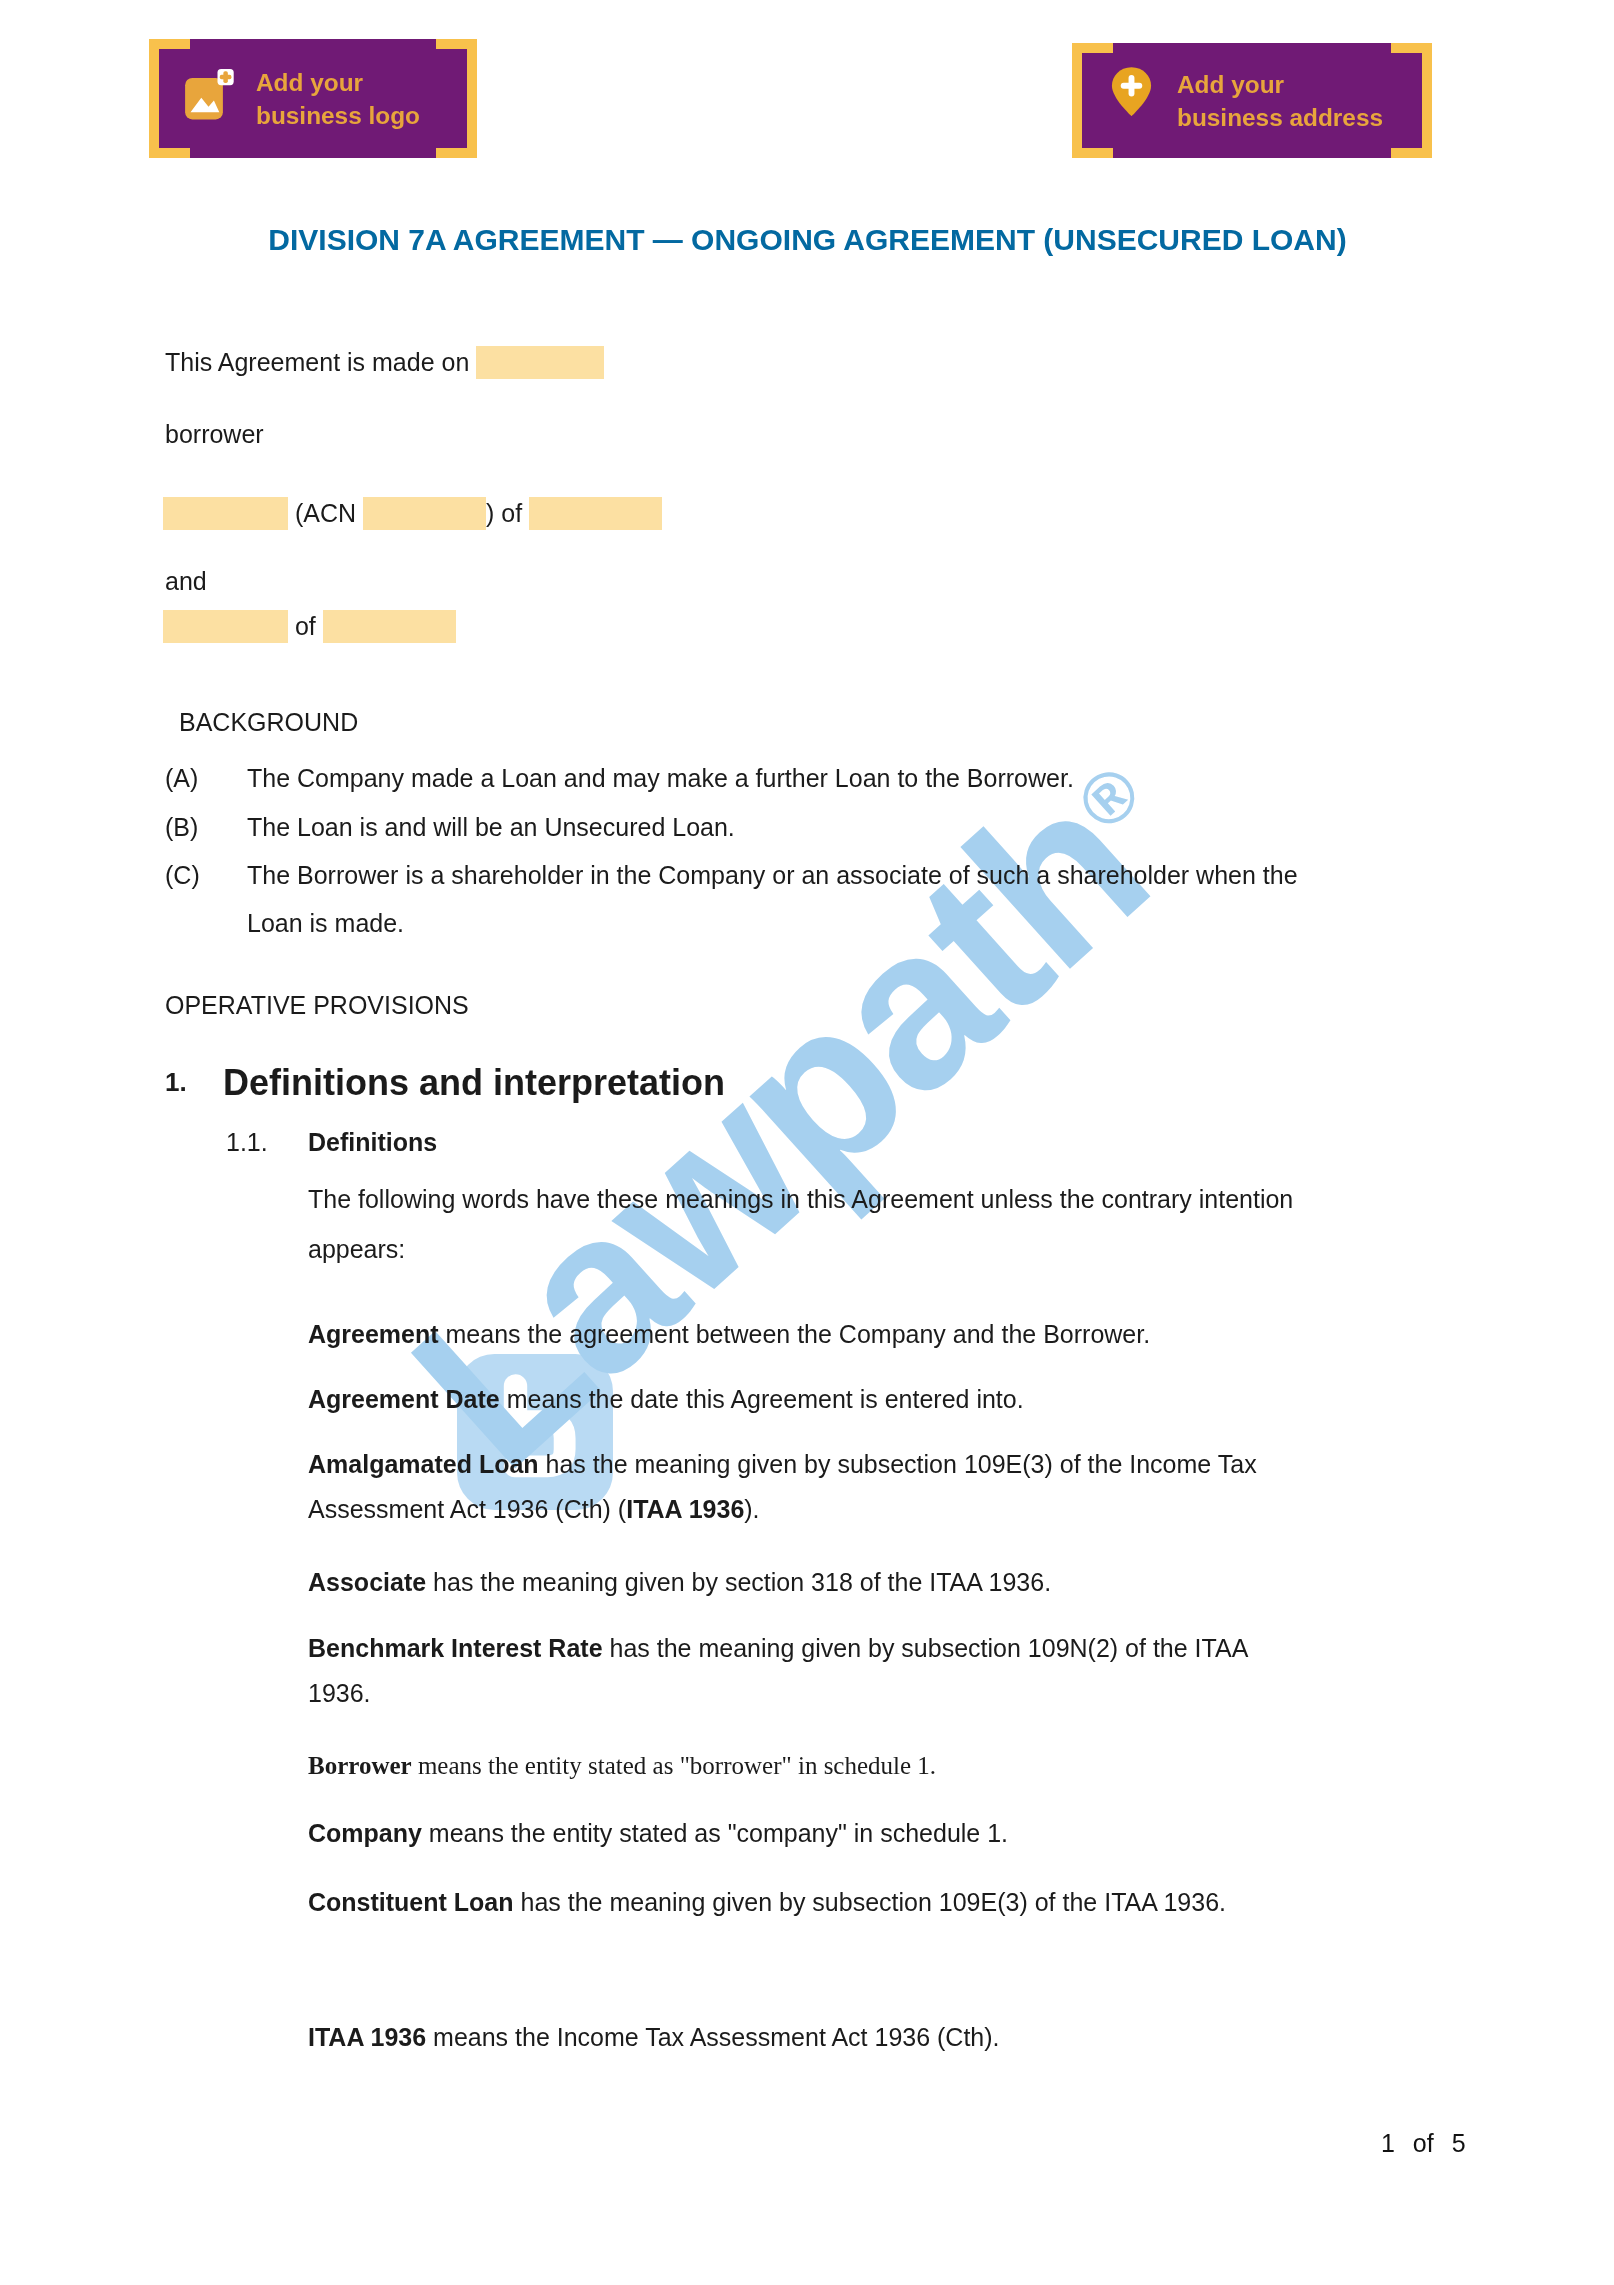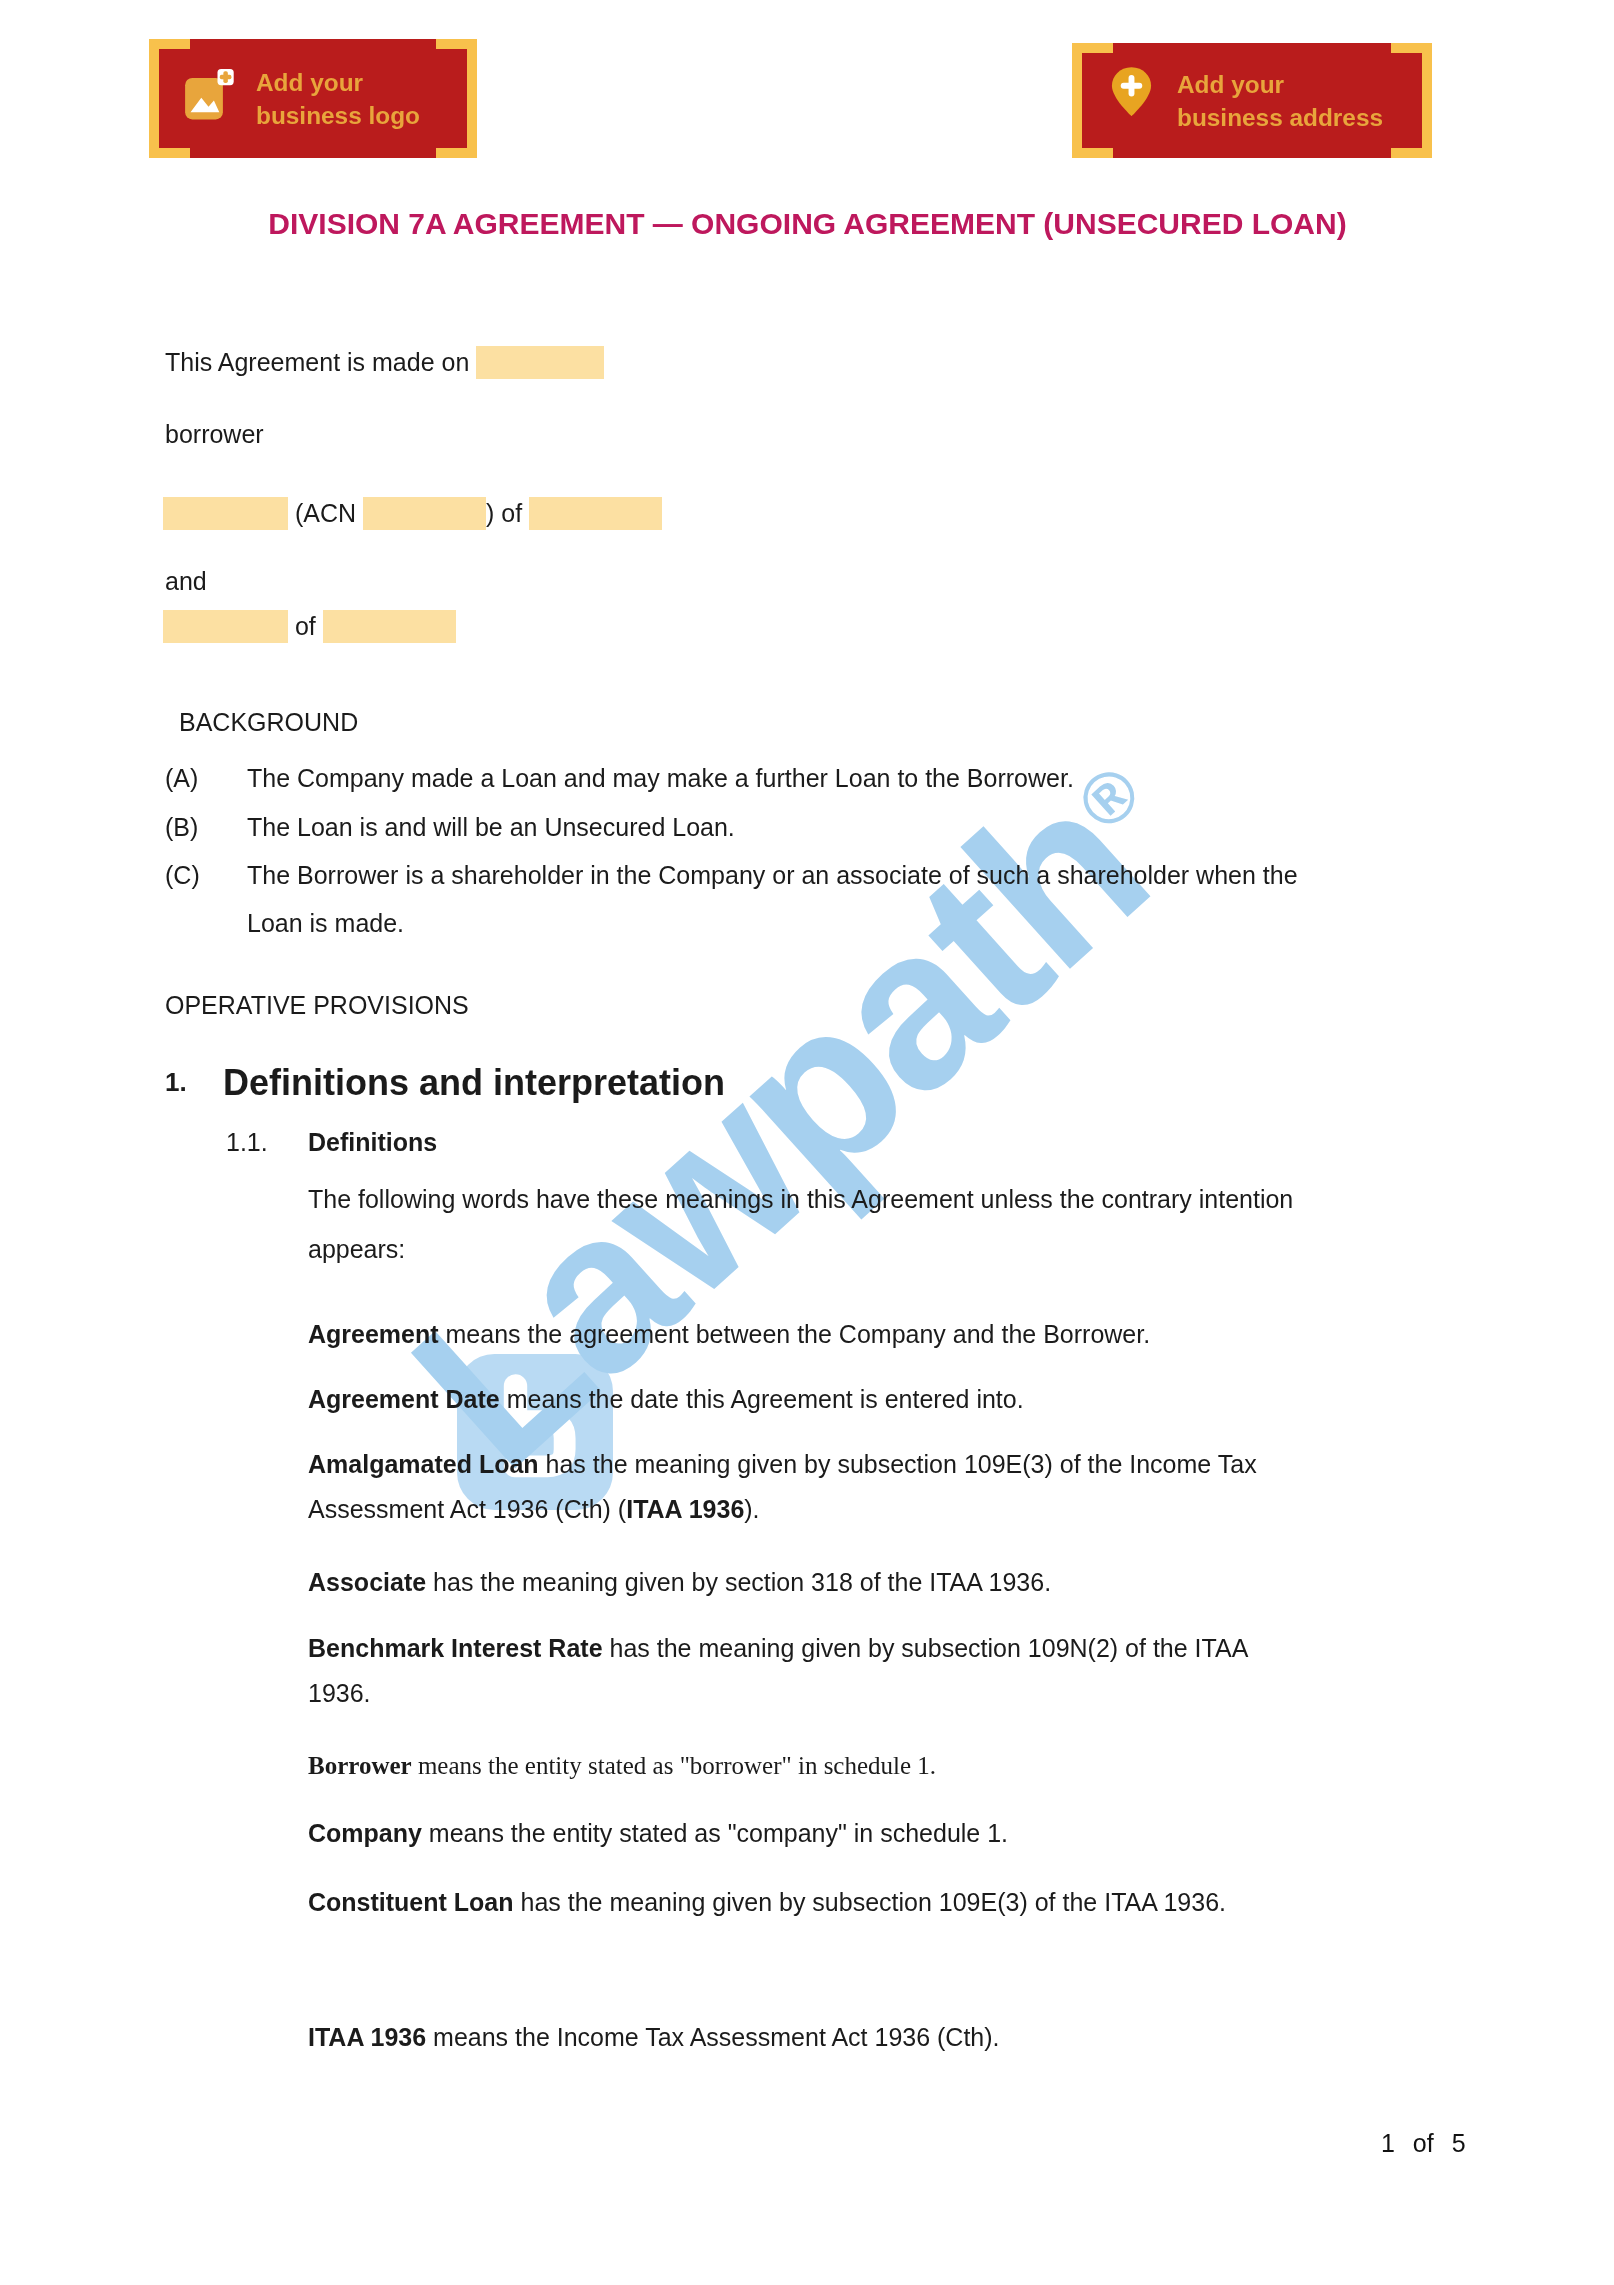--- a/index.html
+++ b/index.html
@@ -27,42 +27,42 @@
     white-space:nowrap;
   }
   .wm-reg{font-size:72px;letter-spacing:0;vertical-align:super;line-height:0;}
   .wm-logo{
     position:absolute;left:457px;top:1354px;width:156px;height:156px;
   }
 
   
   .cta-box{
     position:absolute;
-    background:#b91c1c;
+    background:#701a75;
     display:flex;align-items:center;
   }
   .cta-left{left:149px;top:39px;width:328px;height:119px;}
   .cta-right{left:1072px;top:43px;width:360px;height:115px;}
   .bracket{position:absolute;top:0;bottom:0;width:31px;}
   .bracket-l{left:0;border:10px solid #f8c14c;border-right:none;}
   .bracket-r{right:0;border:10px solid #f8c14c;border-left:none;}
   .cta-icon{flex:0 0 auto;margin-left:34px;}
   .cta-right .cta-icon{margin-left:36px;}
   .cta-text{
     margin-left:22px;
     font-weight:bold;font-size:24.4px;line-height:33px;
     color:#e8a53c;
   }
 
   
   .title{
-    left:0;right:0;top:206px;
+    left:0;right:0;top:222px;
     text-align:center;
     font-weight:bold;font-size:30px;line-height:36px;
-    color:#be185d;
+    color:#0369a1;
   }
   .line{left:165px;line-height:33px;white-space:pre;}
   .hl{
     display:inline-block;
     background:#fce0a2;
     height:33px;
     vertical-align:-8.1px;
   }
   .heading{left:165px;line-height:31px;}
   .bg-label{left:165px;line-height:31px;}

